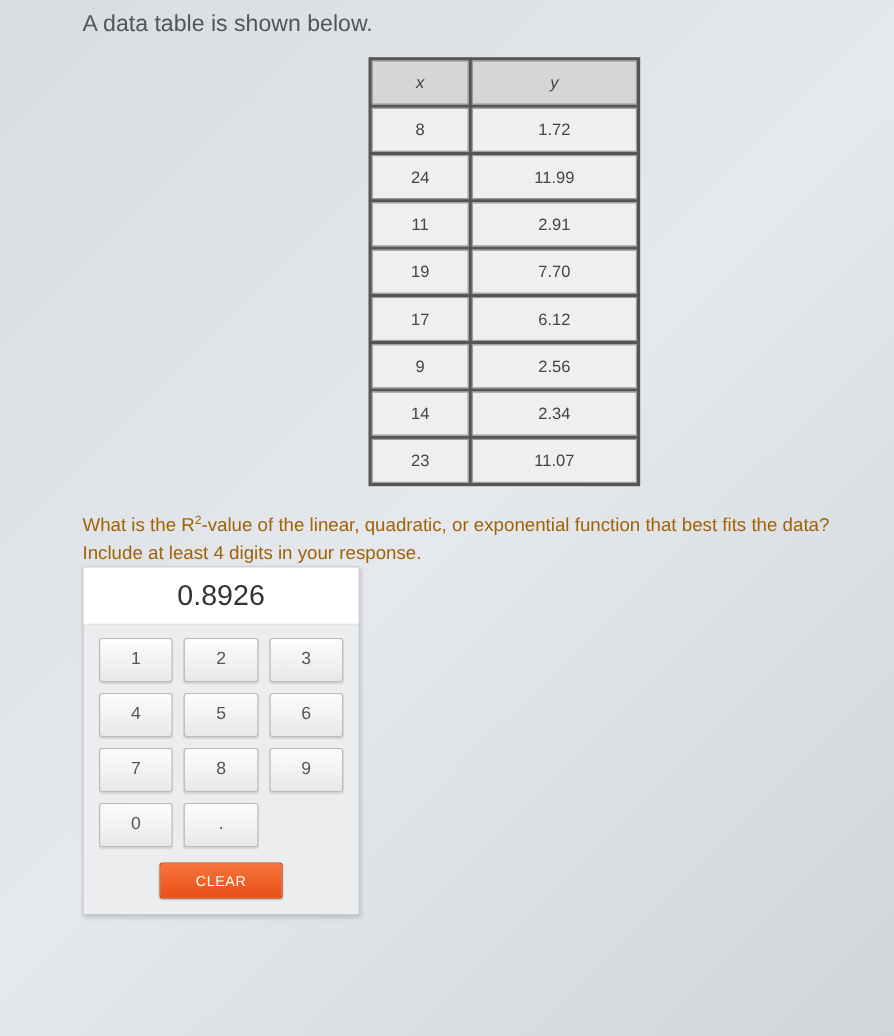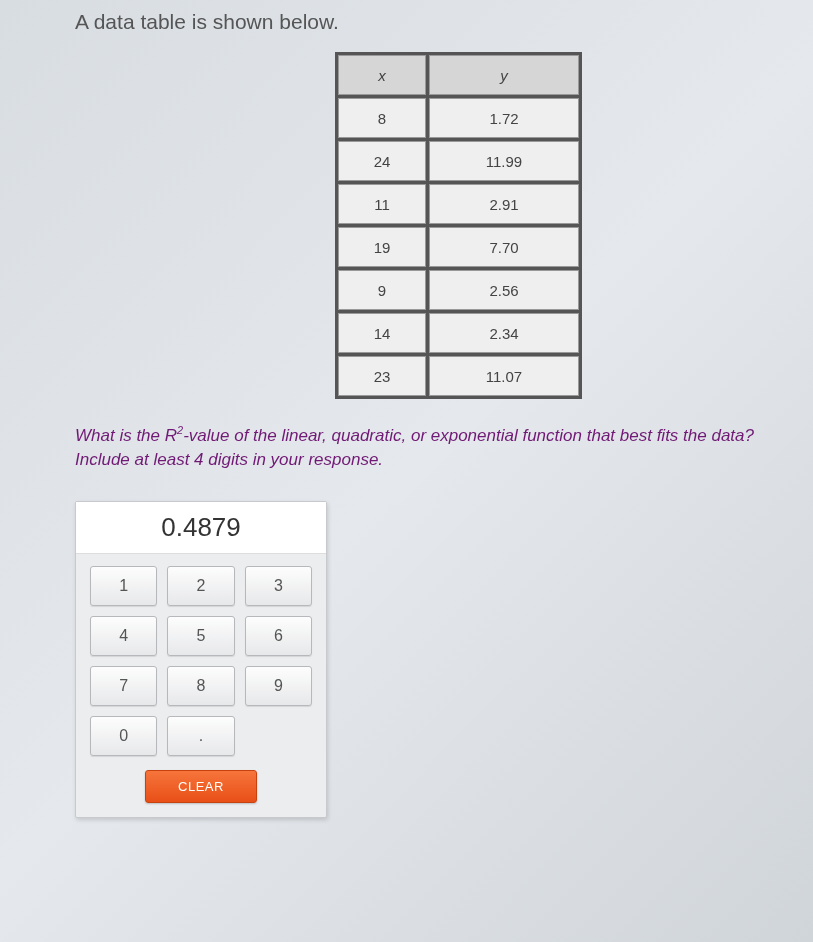--- a/index.html
+++ b/index.html
@@ -51,25 +51,23 @@
     .data-table th.col-y,
     .data-table td.col-y {
       width: 150px;
     }
     .data-table td {
       height: 40px;
       background: #efefef;
     }
     .question-text {
       font-size: 17px;
-      color: #701a75;
+      color: #a16207;
       line-height: 1.45;
-      margin-bottom: 28px;
       max-width: 740px;
-      font-style: italic;
     }
     .question-text sup {
       font-size: 11px;
     }
     .keypad-widget {
       width: 252px;
       background: #ecedef;
       border: 1px solid #c7c9cc;
       border-radius: 2px;
       box-shadow: 1px 2px 4px rgba(0,0,0,0.15);
@@ -150,41 +148,45 @@
         </tr>
       <tr>
           <td class="col-x">11</td>
           <td class="col-y">2.91</td>
         </tr>
       <tr>
           <td class="col-x">19</td>
           <td class="col-y">7.70</td>
         </tr>
       <tr>
+          <td class="col-x">17</td>
+          <td class="col-y">6.12</td>
+        </tr>
+      <tr>
           <td class="col-x">9</td>
           <td class="col-y">2.56</td>
         </tr>
       <tr>
           <td class="col-x">14</td>
           <td class="col-y">2.34</td>
         </tr>
       <tr>
           <td class="col-x">23</td>
           <td class="col-y">11.07</td>
         </tr>
     </tbody>
   </table>
 </div>
 
 <div class="question-text">
   <span>What is the R</span><sup>2</sup><span>-value of the linear, quadratic, or exponential function that best fits the data? Include at least 4 digits in your response.</span>
 </div>
 
 <div class="keypad-widget">
-  <div class="keypad-display">0.4879</div>
+  <div class="keypad-display">0.8926</div>
   <div class="keypad-buttons">
     <button class="key-btn">1</button>
     <button class="key-btn">2</button>
     <button class="key-btn">3</button>
     <button class="key-btn">4</button>
     <button class="key-btn">5</button>
     <button class="key-btn">6</button>
     <button class="key-btn">7</button>
     <button class="key-btn">8</button>
     <button class="key-btn">9</button>

